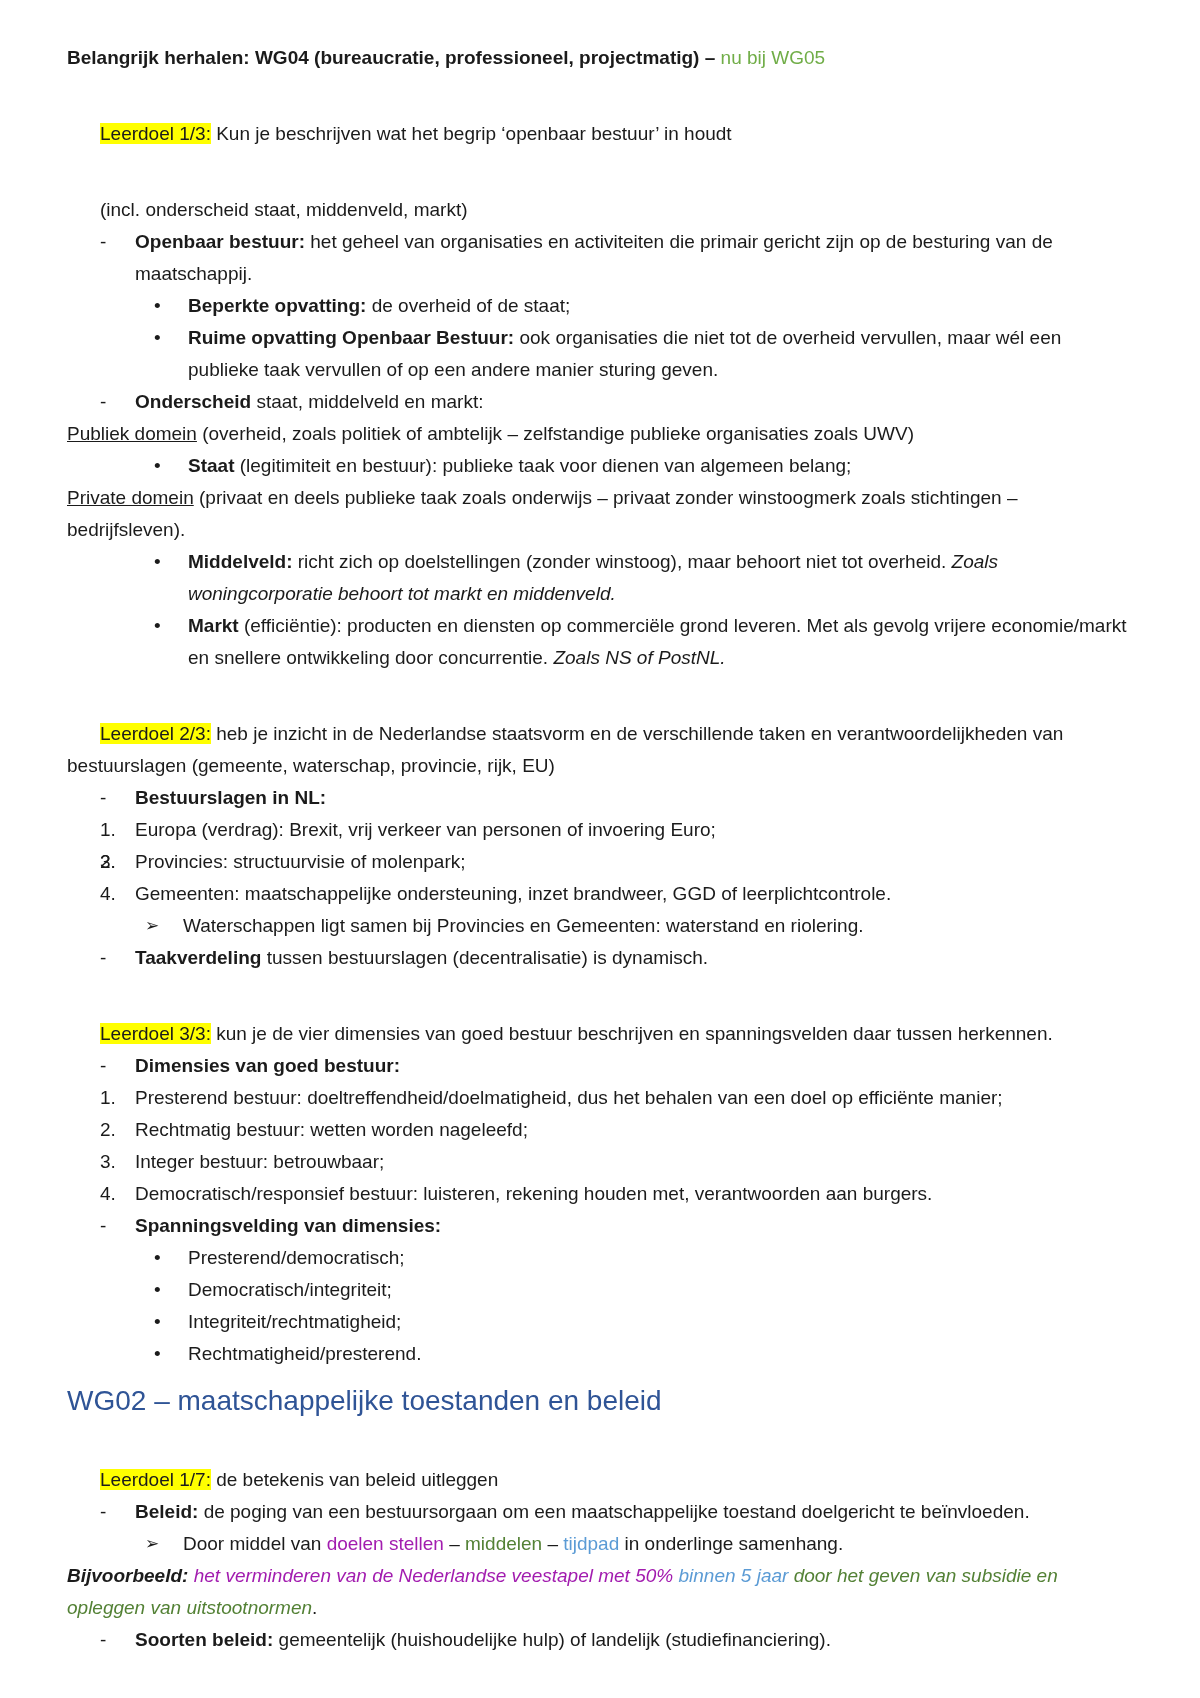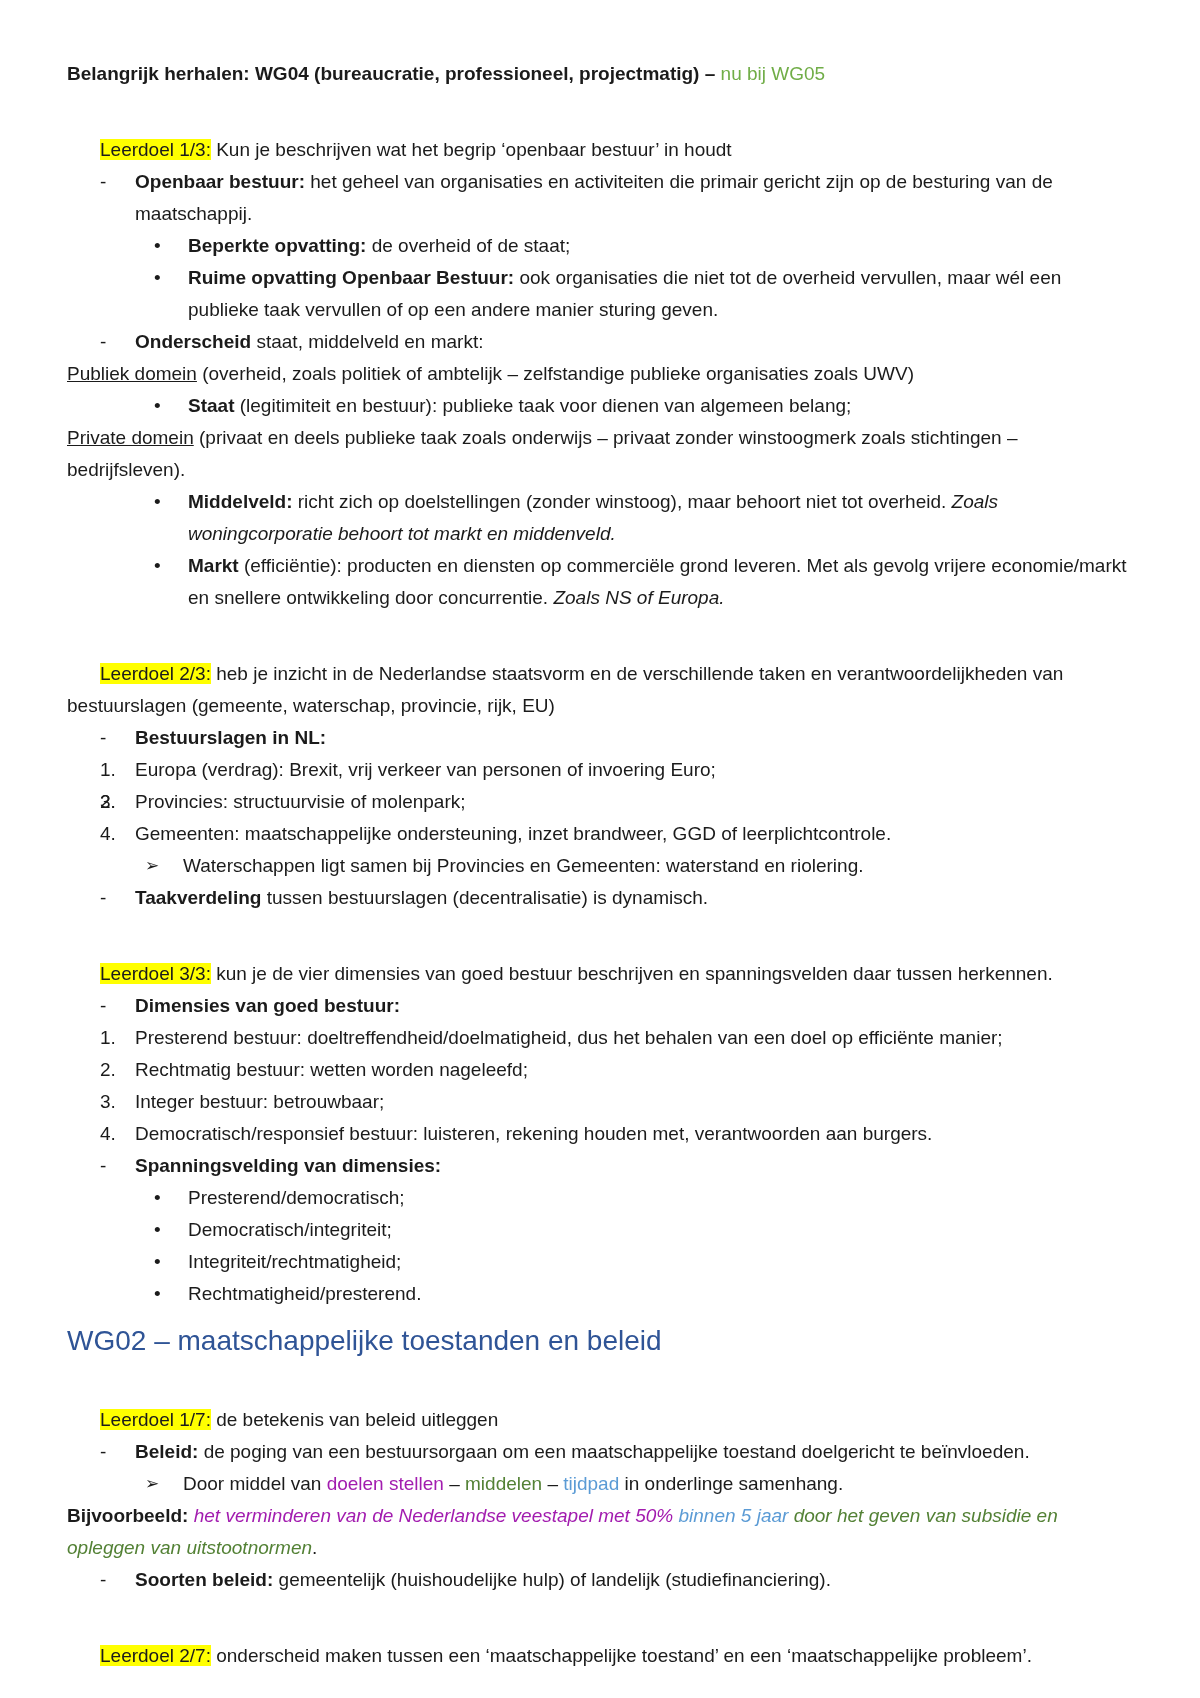--- a/index.html
+++ b/index.html
@@ -1,62 +1,63 @@
 <!DOCTYPE html>
 <html><head>
 <meta charset="utf-8">
 <style>
   html,body{margin:0;padding:0;background:#ffffff;}
   .page{
     width:1200px;height:1698px;background:#ffffff;overflow:hidden;
-    box-sizing:border-box;padding-top:58px;
+    box-sizing:border-box;padding-top:42px;
     font-family:"Liberation Sans",sans-serif;
     font-size:19px;line-height:32px;color:#1b1b1b;
   }
   .blk{white-space:normal;}
   .gap{margin-top:12px;}
   .heading{
     font-size:28px;line-height:38px;font-weight:400;
     color:#2F5496;margin:12px 67px 3px 67px;
   }
   .p{margin:0 67px;}
   .p.ifl{text-indent:33px;margin-top:44px;}
   .p.sub{}
   .li{position:relative;margin:0 67px 0 0;padding-left:135px;}
   .li .marker{position:absolute;left:100px;top:0;}
   .li2{padding-left:188px;}
   .li2 .marker{left:154px;}
   .arrow{padding-left:183px;}
   .arrow .marker{left:145px;font-size:17px;}
   .s-b{font-weight:700;}
   .s-i{font-style:italic;}
-  .s-bi{font-weight:700;}
+  .s-bi{font-weight:700;font-style:italic;}
   .s-u{text-decoration:underline;}
   .c-green{color:#70AD47;}
   .c-dgreen{color:#538135;}
   .c-orange{color:#a21caf;}
   .c-blue{color:#5B9BD5;}
   .hl{background:#FFFF00;}
 </style>
 </head>
 <body>
 
 <div class="page">
   <div>
       <div class="blk p"><span class="run s-b">Belangrijk herhalen: WG04 (bureaucratie, professioneel, projectmatig) – </span><span class="run c-green">nu bij WG05</span></div>
       <div class="blk p ifl"><span class="run hl">Leerdoel 1/3:</span><span class="run"> Kun je beschrijven wat het begrip ‘openbaar bestuur’ in houdt</span></div>
+      <div class="blk p ifl"><span class="run">(incl. onderscheid staat, middenveld, markt)</span></div>
       <div class="blk li li1 gap"><span class="marker">-</span><span class="run s-b">Openbaar bestuur:</span><span class="run"> het geheel van organisaties en activiteiten die primair gericht zijn op de besturing van de maatschappij.</span></div>
       <div class="blk li li2"><span class="marker">•</span><span class="run s-b">Beperkte opvatting:</span><span class="run"> de overheid of de staat;</span></div>
       <div class="blk li li2"><span class="marker">•</span><span class="run s-b">Ruime opvatting Openbaar Bestuur:</span><span class="run"> ook organisaties die niet tot de overheid vervullen, maar wél een publieke taak vervullen of op een andere manier sturing geven.</span></div>
       <div class="blk li li1"><span class="marker">-</span><span class="run s-b">Onderscheid</span><span class="run"> staat, middelveld en markt:</span></div>
       <div class="blk p sub"><span class="run s-u">Publiek domein</span><span class="run"> (overheid, zoals politiek of ambtelijk – zelfstandige publieke organisaties zoals UWV)</span></div>
       <div class="blk li li2"><span class="marker">•</span><span class="run s-b">Staat</span><span class="run"> (legitimiteit en bestuur): publieke taak voor dienen van algemeen belang;</span></div>
       <div class="blk p sub gap"><span class="run s-u">Private domein</span><span class="run"> (privaat en deels publieke taak zoals onderwijs – privaat zonder winstoogmerk zoals stichtingen – bedrijfsleven).</span></div>
       <div class="blk li li2 gap"><span class="marker">•</span><span class="run s-b">Middelveld:</span><span class="run"> richt zich op doelstellingen (zonder winstoog), maar behoort niet tot overheid. </span><span class="run s-i">Zoals woningcorporatie behoort tot markt en middenveld.</span></div>
-      <div class="blk li li2"><span class="marker">•</span><span class="run s-b">Markt</span><span class="run"> (efficiëntie): producten en diensten op commerciële grond leveren. Met als gevolg vrijere economie/markt en snellere ontwikkeling door concurrentie. </span><span class="run s-i">Zoals NS of Europa.</span></div>
+      <div class="blk li li2"><span class="marker">•</span><span class="run s-b">Markt</span><span class="run"> (efficiëntie): producten en diensten op commerciële grond leveren. Met als gevolg vrijere economie/markt en snellere ontwikkeling door concurrentie. </span><span class="run s-i">Zoals NS of PostNL.</span></div>
       <div class="blk p ifl gap"><span class="run hl">Leerdoel 2/3:</span><span class="run"> heb je inzicht in de Nederlandse staatsvorm en de verschillende taken en verantwoordelijkheden van bestuurslagen (gemeente, waterschap, provincie, rijk, EU)</span></div>
       <div class="blk li li1 gap"><span class="marker">-</span><span class="run s-b">Bestuurslagen in NL:</span></div>
       <div class="blk li num"><span class="marker">1.</span><span class="run">Europa (verdrag): Brexit, vrij verkeer van personen of invoering Euro;</span></div>
       <div class="blk li num"><span class="marker">2.</span></div>
       <div class="blk li num"><span class="marker">3.</span><span class="run">Provincies: structuurvisie of molenpark;</span></div>
       <div class="blk li num"><span class="marker">4.</span><span class="run">Gemeenten: maatschappelijke ondersteuning, inzet brandweer, GGD of leerplichtcontrole.</span></div>
       <div class="blk li arrow"><span class="marker">➢</span><span class="run">Waterschappen ligt samen bij Provincies en Gemeenten: waterstand en riolering.</span></div>
       <div class="blk li li1"><span class="marker">-</span><span class="run s-b">Taakverdeling</span><span class="run"> tussen bestuurslagen (decentralisatie) is dynamisch.</span></div>
       <div class="blk p ifl gap"><span class="run hl">Leerdoel 3/3:</span><span class="run"> kun je de vier dimensies van goed bestuur beschrijven en spanningsvelden daar tussen herkennen.</span></div>
       <div class="blk li li1 gap"><span class="marker">-</span><span class="run s-b">Dimensies van goed bestuur:</span></div>

